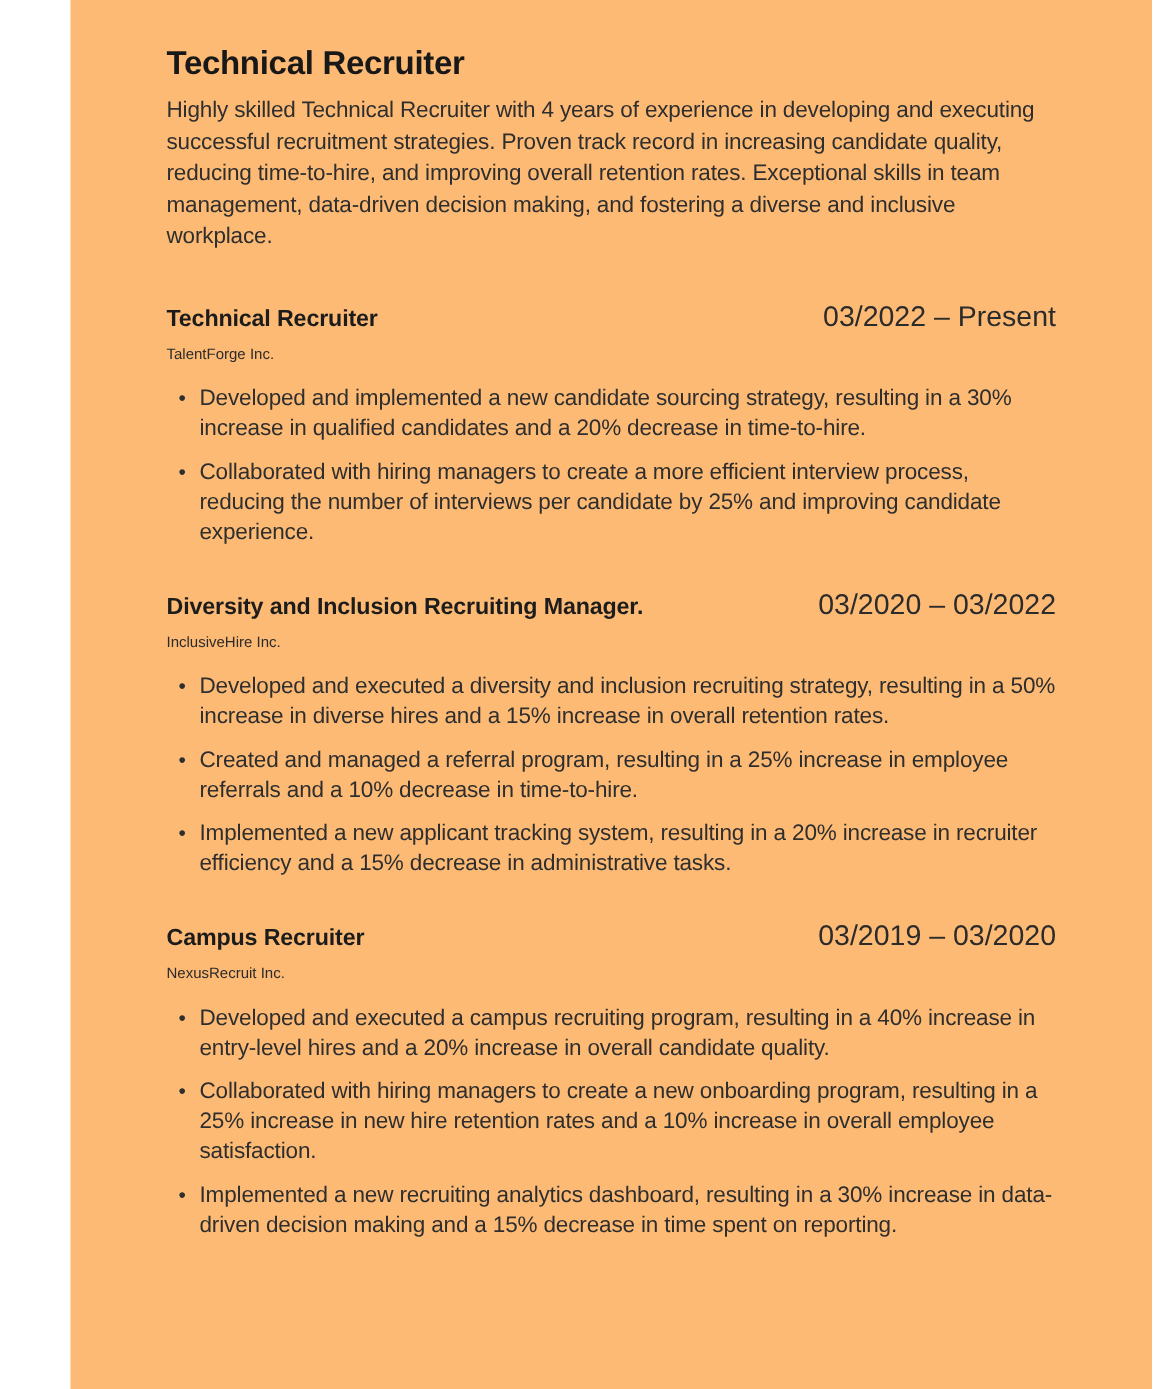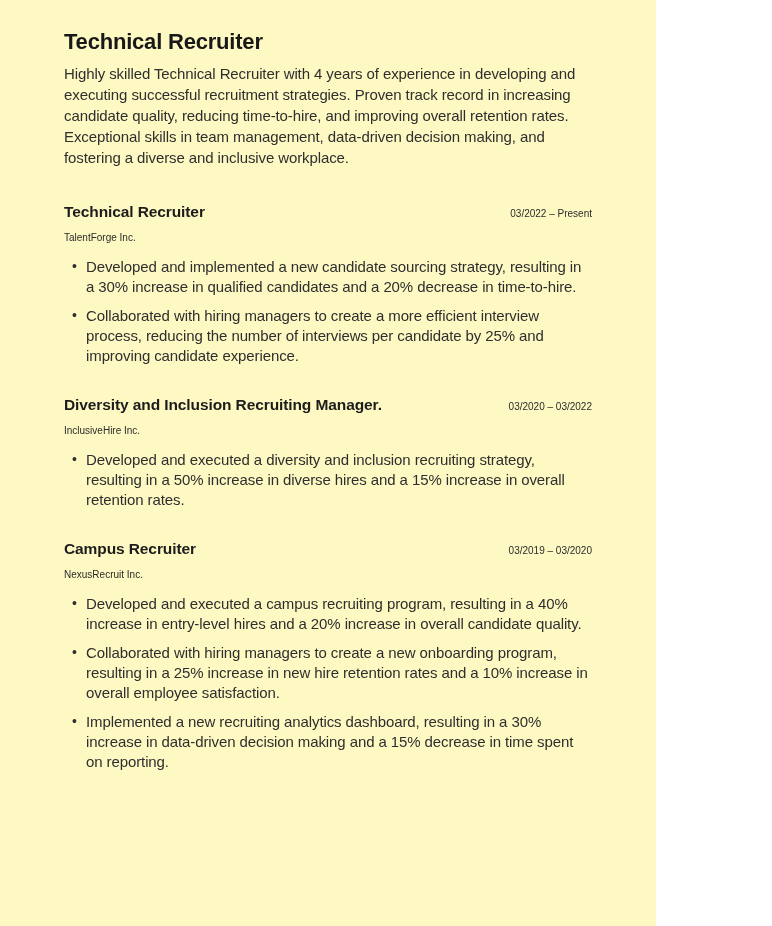--- a/index.html
+++ b/index.html
@@ -9,24 +9,25 @@
     background: #ffffff;
   }
   body {
     width: 772px;
     height: 926px;
     font-family: "Liberation Sans", sans-serif;
     color: #2b2b2b;
     overflow: hidden;
   }
   .page {
-    width: 656px;
+    width: 721px;
     height: 926px;
     padding: 29px 64px 0 64px;
-    background: #fef9c3;
+    background: #fdba74;
+    margin-left: 47px;
   }
   .resume-title {
     margin: 0;
     font-size: 22px;
     line-height: 25px;
     font-weight: 700;
     color: #181818;
     letter-spacing: -0.2px;
   }
   .resume-summary {
@@ -54,21 +55,21 @@
   }
   .job-title {
     margin: 0;
     font-size: 15.5px;
     line-height: 19px;
     font-weight: 700;
     color: #1c1c1c;
     letter-spacing: -0.1px;
   }
   .job-dates {
-    font-size: 10px;
+    font-size: 19px;
     line-height: 19px;
     font-weight: 400;
     color: #2b2b2b;
     white-space: nowrap;
     text-align: right;
   }
   .job-company {
     margin-top: 5px;
     font-size: 10px;
     line-height: 19px;
@@ -122,21 +123,23 @@
 
   <section class="job">
     <div class="job-head">
       <h2 class="job-title">Diversity and Inclusion Recruiting Manager.</h2>
       <div class="job-dates">03/2020 – 03/2022</div>
     </div>
     <div class="job-company">InclusiveHire Inc.</div>
     <ul class="job-bullets">
   <li>Developed and executed a diversity and inclusion recruiting strategy, resulting in a 50% increase in diverse hires and a 15% increase in overall retention rates.</li>
 
+  <li>Created and managed a referral program, resulting in a 25% increase in employee referrals and a 10% decrease in time-to-hire.</li>
 
+  <li>Implemented a new applicant tracking system, resulting in a 20% increase in recruiter efficiency and a 15% decrease in administrative tasks.</li>
 </ul>
   </section>
 
   <section class="job">
     <div class="job-head">
       <h2 class="job-title">Campus Recruiter</h2>
       <div class="job-dates">03/2019 – 03/2020</div>
     </div>
     <div class="job-company">NexusRecruit Inc.</div>
     <ul class="job-bullets">

